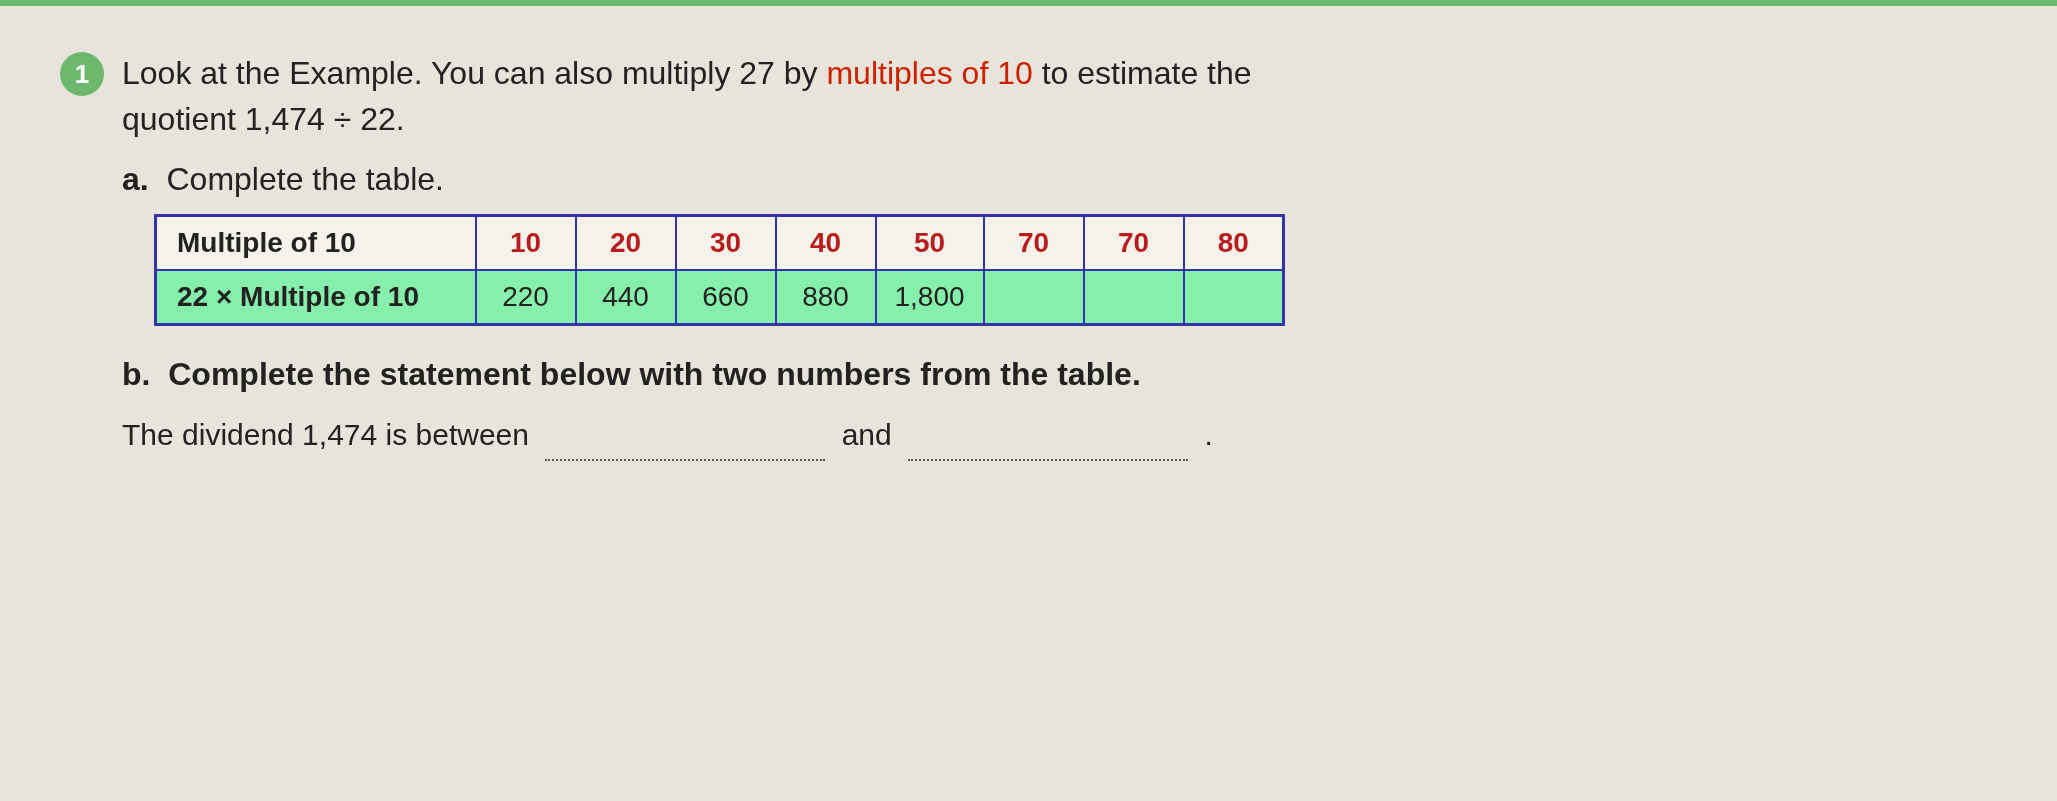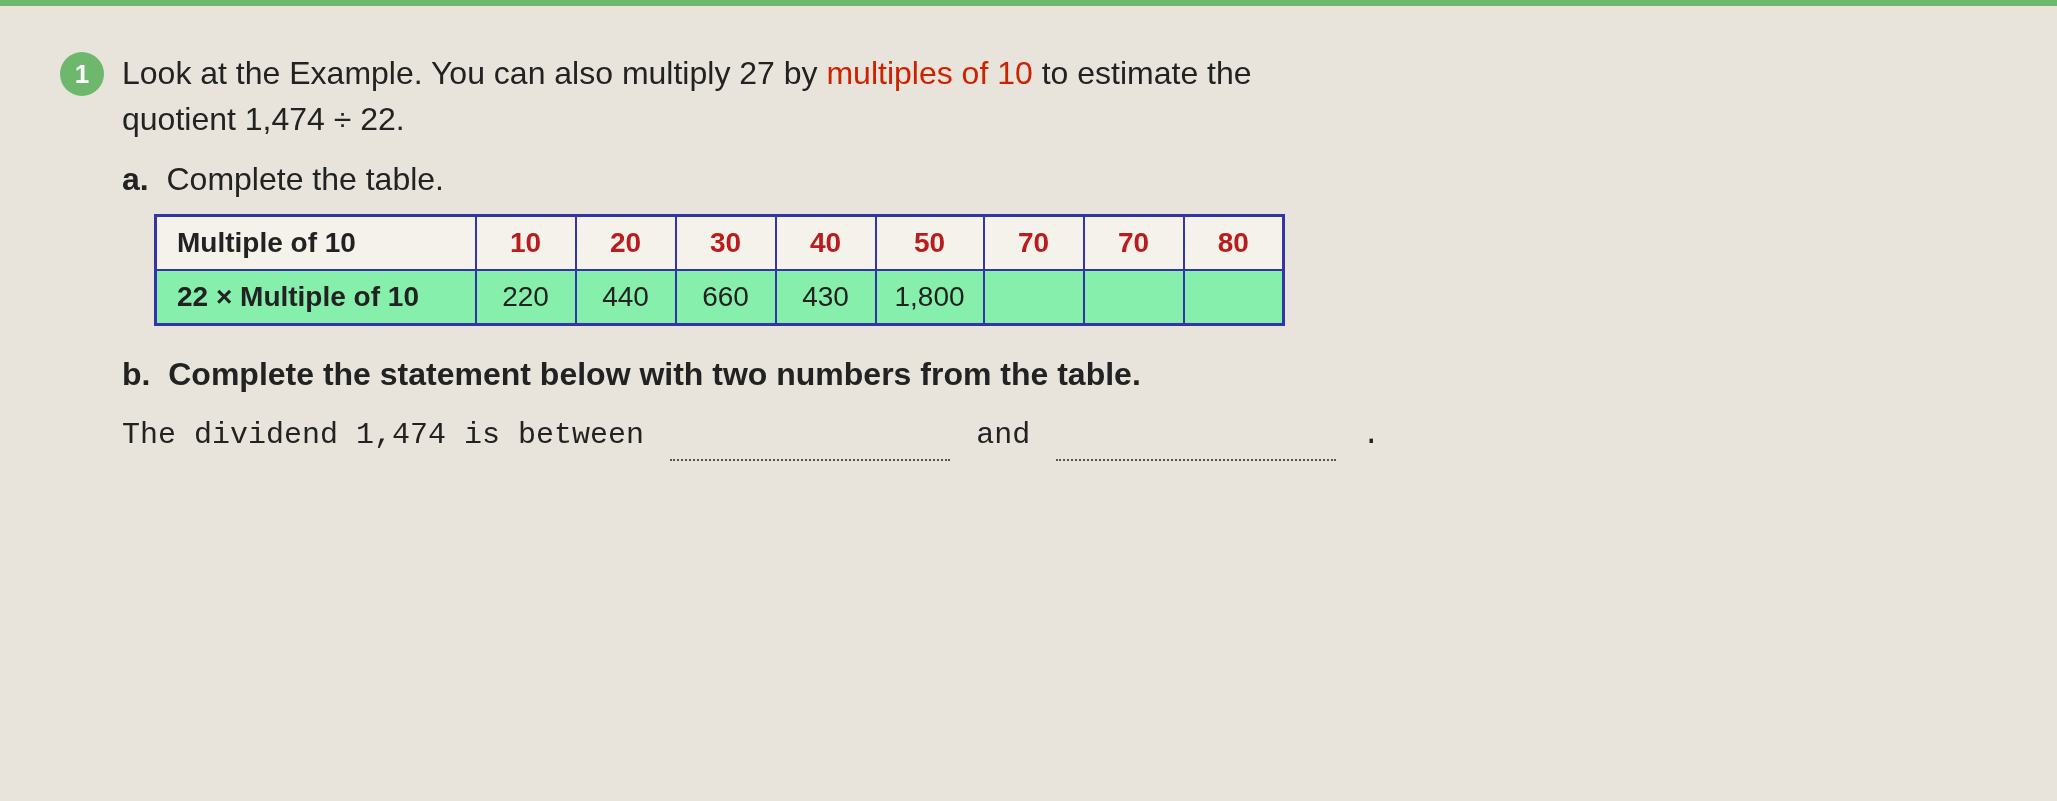--- a/index.html
+++ b/index.html
@@ -126,21 +126,20 @@
       margin-bottom: 18px;
       margin-left: 62px;
     }
 
     .statement-text {
       font-size: 30px;
       color: #222;
       margin-left: 62px;
       margin-top: 8px;
       line-height: 1.6;
-      font-family: Liberation Mono, monospace;
     }
 
     .dotted-line {
       display: inline-block;
       width: 280px;
       border-bottom: 2px dotted #555;
       margin-bottom: -4px;
       margin-left: 8px;
       margin-right: 8px;
     }
@@ -181,21 +180,21 @@
           <th><span class="col-header-red">70</span></th>
           <th><span class="col-header-red">80</span></th>
         </tr>
       </thead>
       <tbody>
         <tr>
           <td><span>22 × Multiple of 10</span></td>
           <td><span>220</span></td>
           <td><span>440</span></td>
           <td><span>660</span></td>
-          <td><span>430</span></td>
+          <td><span>880</span></td>
           <td><span>1,800</span></td>
           <td><span></span></td>
           <td><span></span></td>
           <td><span></span></td>
         </tr>
       </tbody>
     </table>
   </div>
 
   <div class="part-b-label">

